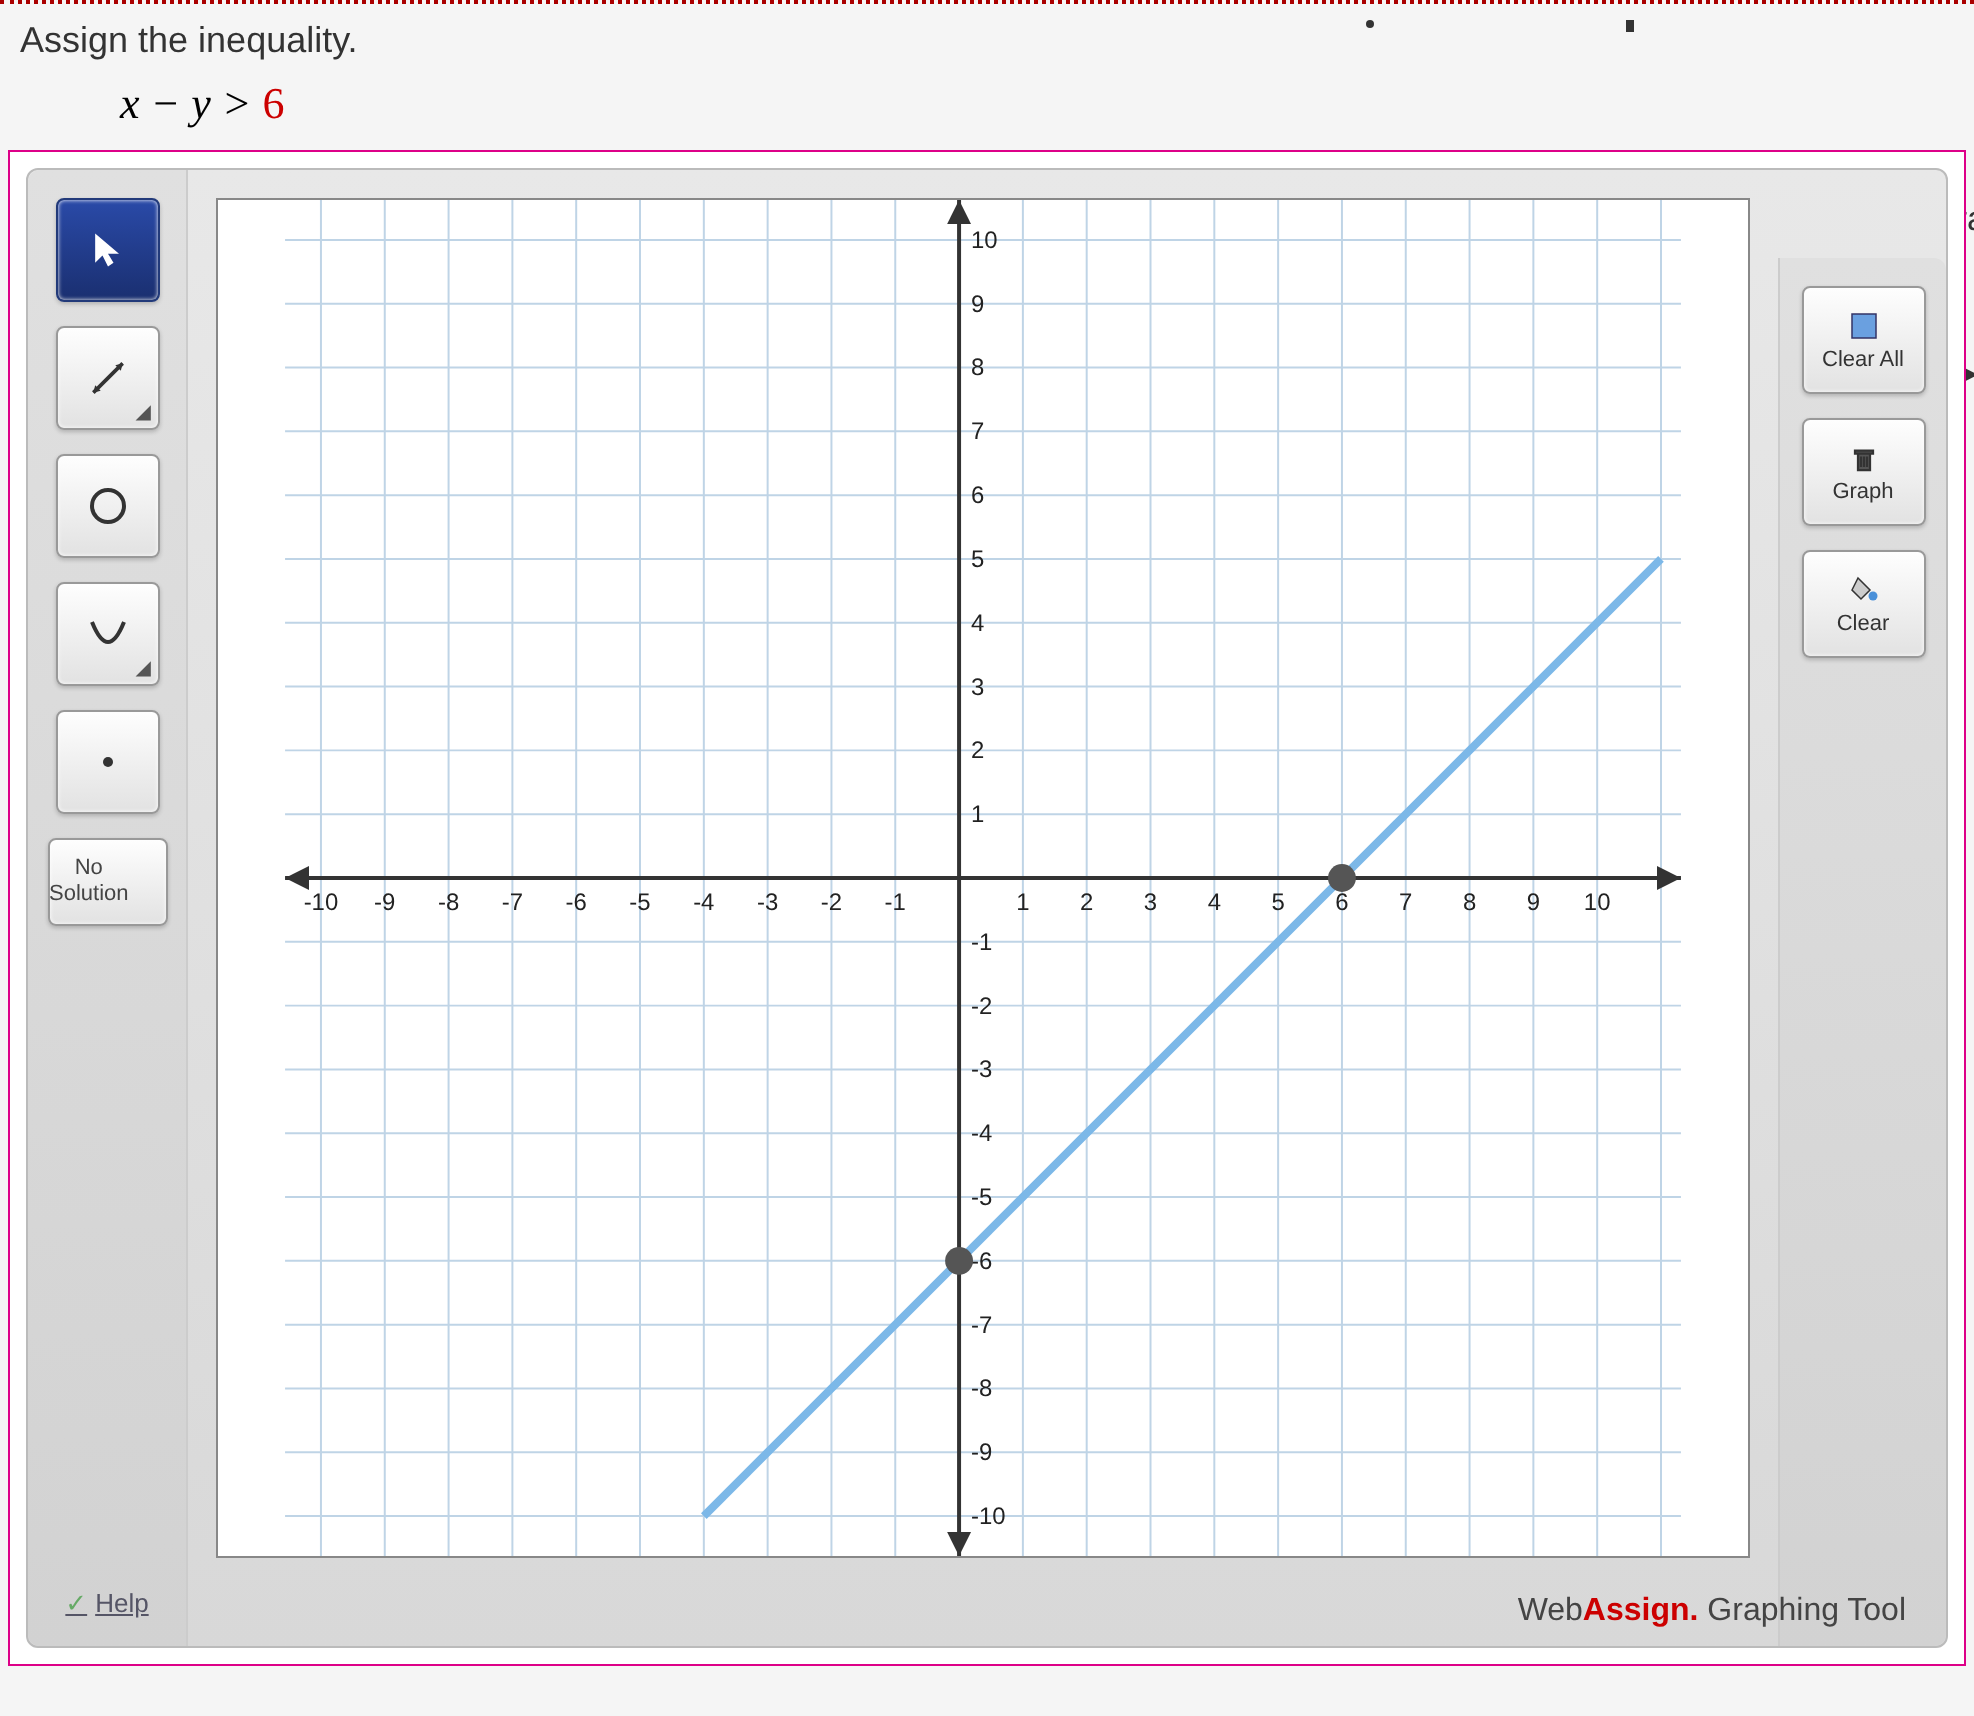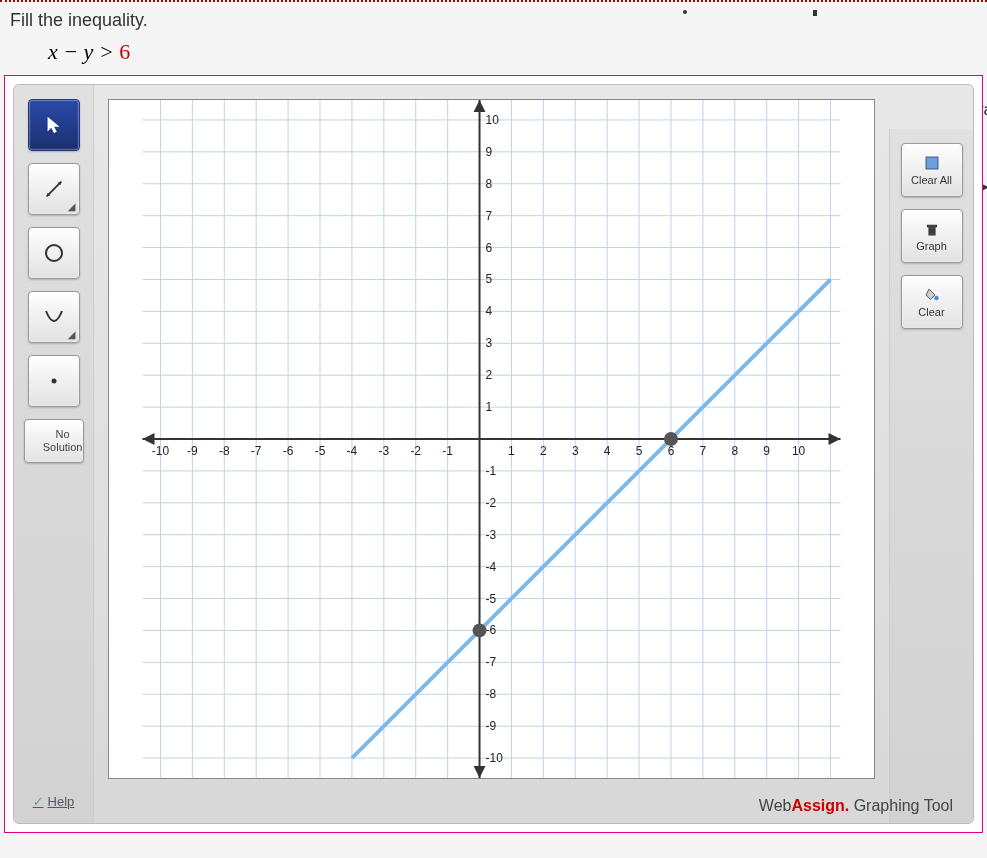--- a/index.html
+++ b/index.html
@@ -11,21 +11,21 @@
     overflow: hidden;
     position: relative;
   }
   .question-header {
     padding: 8px 10px 4px;
     font-size: 18px;
     color: #333;
     border-top: 2px dotted #a00;
   }
   .inequality {
-    padding: 4px 48px 10px;
+    padding: 4px 60px 10px;
     font-size: 22px;
     font-style: italic;
     font-family: "Times New Roman", serif;
   }
   .inequality .num { color: #c00; font-style: normal; }
   .tool-frame {
     border: 1px solid #d08;
     border-top: 1px solid #d08;
     margin: 0 4px;
     padding: 0;
@@ -67,21 +67,21 @@
     background: linear-gradient(#2a4aa8,#1a2f70);
     color:#fff;
     border-color:#223a7a;
   }
   .tool-btn .corner { position:absolute; bottom:2px; right:3px; font-size:10px; color:#555; }
   .no-solution-btn {
     width: 60px; height: 44px;
     background: linear-gradient(#fefefe,#e2e2e2);
     border:1px solid #999; border-radius:4px;
     font-size:11px; color:#444; text-align:center;
-    display:flex; align-items:center; justify-content:flex-end;
+    display:flex; align-items:center; justify-content:flex-start;
     cursor:pointer; line-height:1.2;
     box-shadow: inset 0 0 2px #fff, 0 1px 2px rgba(0,0,0,.2);
   }
   .help-link {
     margin-top:auto; font-size:13px; color:#556;
     text-decoration:underline; display:flex; align-items:flex-end; gap:4px;
     cursor:pointer;
   }
   .help-link::before { content:"✓"; color:#6a6;}
   .graph-area {
@@ -124,21 +124,21 @@
   }
   .dot-small { position:absolute; width:4px; height:4px; background:#333; border-radius:50%; top:10px; right:300px;}
   .dot-small2 { position:absolute; width:4px; height:6px; background:#333; top:10px; right:170px;}
 </style>
 </head>
 <body>
 
 <div class="dot-small"></div>
 <div class="dot-small2"></div>
 
-<div class="question-header">Fill the inequality.</div>
+<div class="question-header">Assign the inequality.</div>
 <div class="inequality">
   <span>x − y &gt; </span><span class="num">6</span>
 </div>
 
 <div class="side-label">Gra</div>
 <div class="side-caret">▸</div>
 
 <div class="tool-frame">
   <div class="tool-panel">
 

